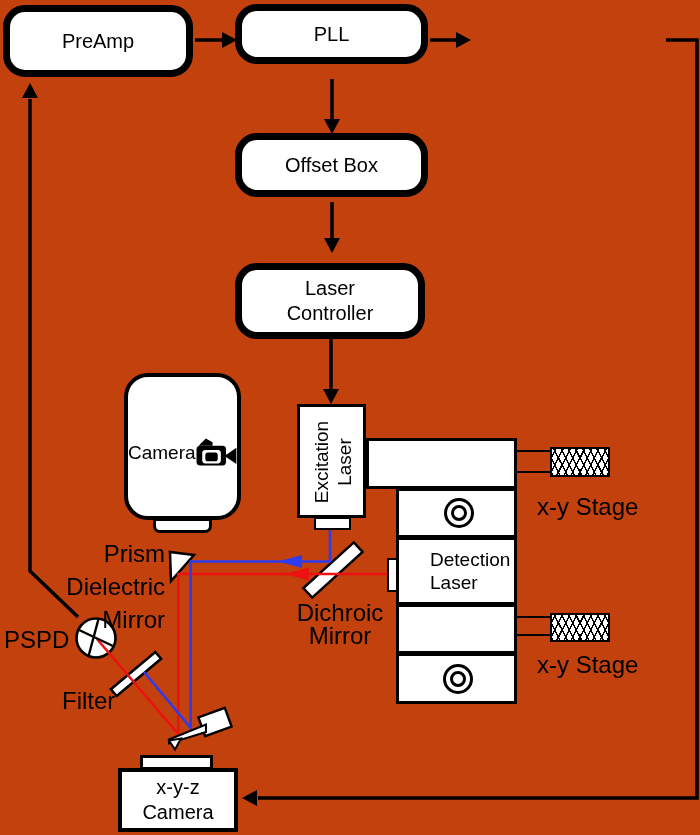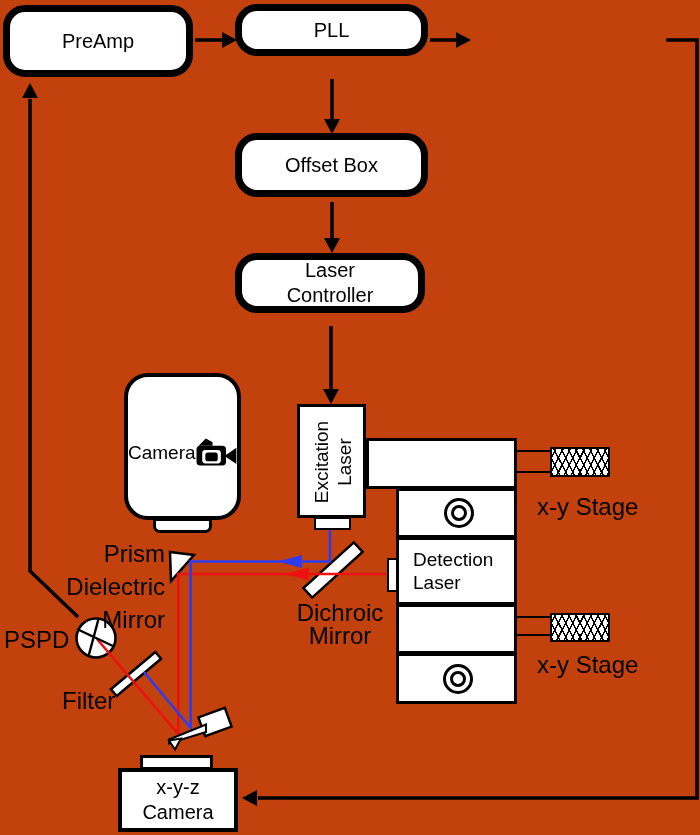--- a/index.html
+++ b/index.html
@@ -67,30 +67,30 @@
       <polygon points="257,790 257,806 242,798" stroke="none"></polygon>
       <polyline points="78,617 30,571 30,99" fill="none"></polyline>
       <polygon points="22,98 38,98 30,83" stroke="none"></polygon>
     </g>
   </svg>
 
   <div class="box" style="left:3px;top:5px;width:190px;height:72px;">
     <span>PreAmp</span>
   </div>
 
-  <div class="box" style="left:235px;top:4px;width:193px;height:52px;">
+  <div class="box" style="left:235px;top:4px;width:193px;height:60px;">
     <span>PLL</span>
   </div>
 
 
   <div class="box" style="left:235px;top:133px;width:193px;height:64px;">
     <span>Offset Box</span>
   </div>
 
-  <div class="box" style="left:235px;top:253px;width:190px;height:60px;">
+  <div class="box" style="left:235px;top:263px;width:190px;height:76px;">
     <span style="display:inline-block;width:110px;">Laser Controller</span>
   </div>
 
   <div class="mount" style="left:153px;top:518px;width:59px;height:15px;"></div>
   <div class="box" style="left:124px;top:373px;width:117px;height:147px;border-width:4px;border-radius:24px;
                           justify-content:flex-start;">
     <div class="camera-label">Camera</div>
     <svg width="80" height="58" viewBox="0 0 80 58" style="margin-top:10px;">
       <polygon points="5,17 19,3 32,10 32,17" fill="#000"></polygon>
       <rect x="1" y="17" width="57" height="38" rx="7" fill="#000"></rect>
@@ -110,21 +110,21 @@
   <div class="connector" style="left:517px;top:450px;width:34px;height:23px;"></div>
   <div class="screw" style="left:550px;top:447px;width:60px;height:30px;"></div>
 
   <div class="thinbox" style="left:396px;top:488px;width:121px;height:50px;">
     <div class="ring" style="left:45px;top:7px;">
       <div class="inner"></div>
     </div>
   </div>
 
   <div class="thinbox" style="left:396px;top:537px;width:121px;height:68px;display:flex;align-items:center;">
-    <span style="display:inline-block;width:95px;margin-left:14px;font-size:19px;line-height:23px;">Detection Laser</span>
+    <span style="display:inline-block;width:95px;margin-left:31px;font-size:19px;line-height:23px;">Detection Laser</span>
   </div>
   <div class="thinbox" style="left:387px;top:558px;width:11px;height:34px;border-width:2.5px;"></div>
 
   <div class="thinbox" style="left:396px;top:604px;width:121px;height:50px;"></div>
 
   <div class="connector" style="left:517px;top:616px;width:34px;height:20px;"></div>
   <div class="screw" style="left:550px;top:613px;width:60px;height:29px;"></div>
 
   <div class="thinbox" style="left:396px;top:653px;width:121px;height:51px;">
     <div class="ring" style="left:44px;top:8px;">

